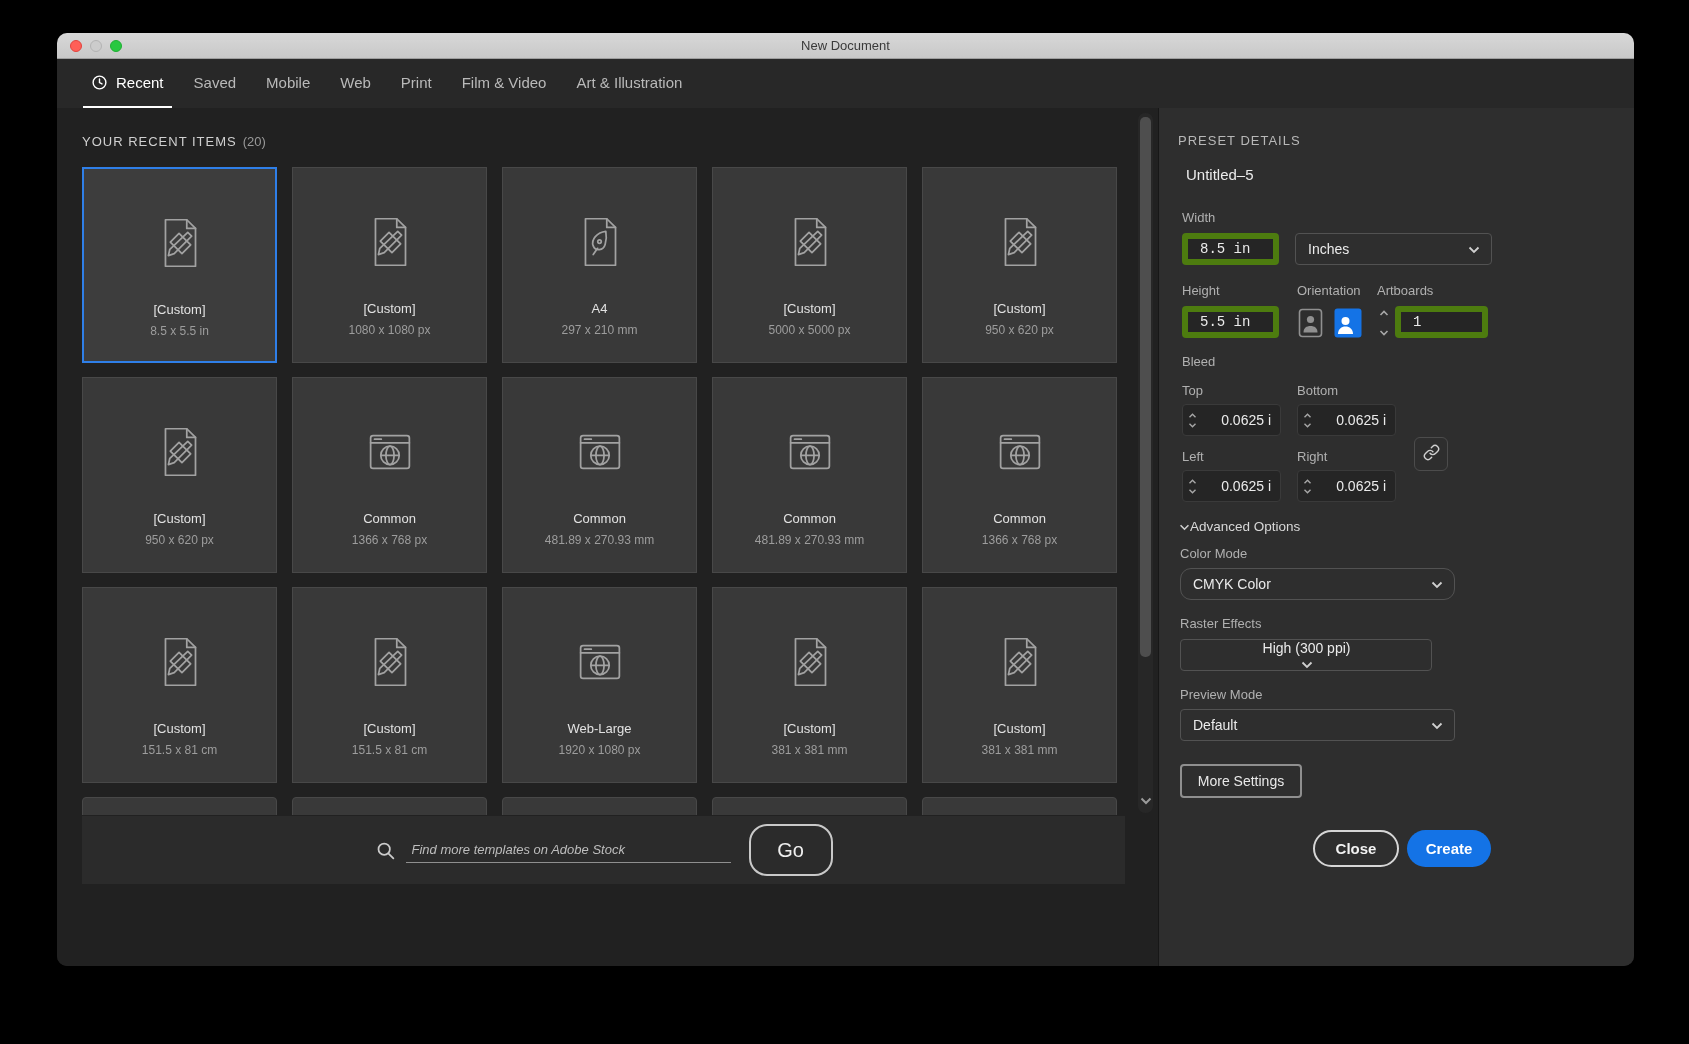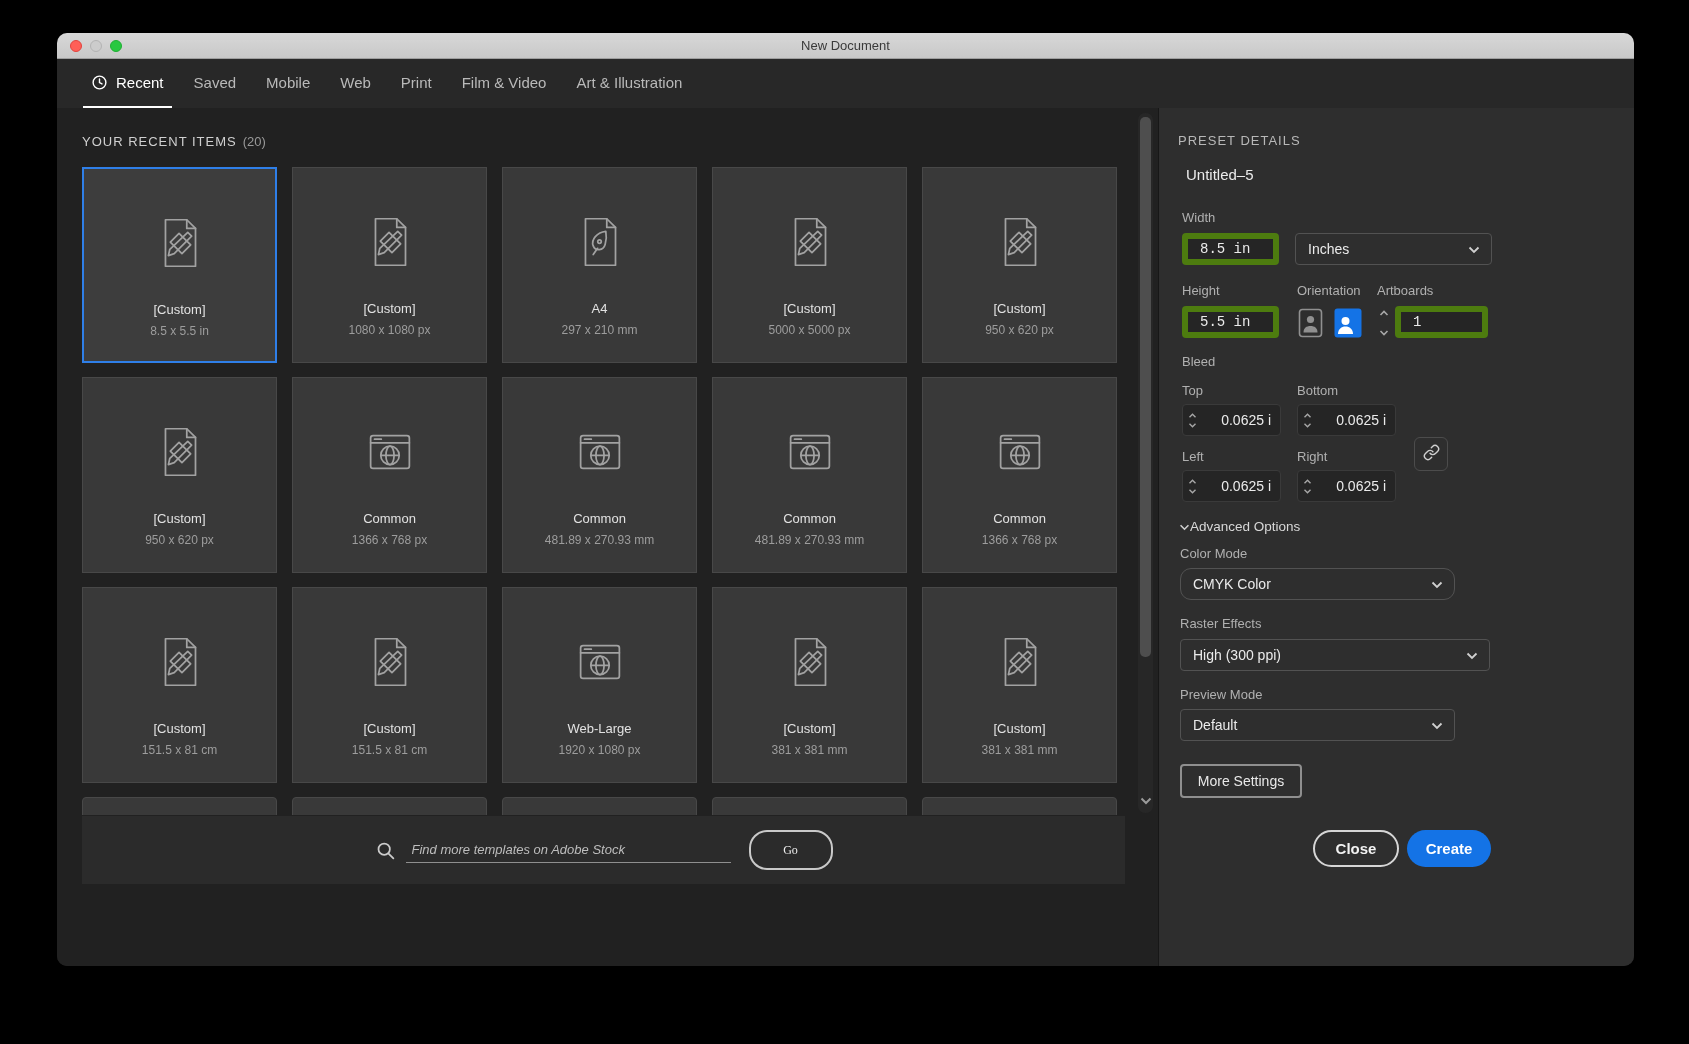--- a/index.html
+++ b/index.html
@@ -58,23 +58,23 @@
   .stub { height:40px; background:#393939; border:1px solid #484848; border-radius:4px; }
 
   
   .stock-strip { position:absolute; left:25px; top:783px; width:1043px; height:68px;
     background:#2b2b2b; display:flex; align-items:center; justify-content:center; }
   .search-icon { display:flex; align-items:center; margin-right:10px; }
   .stock-input { width:325px; background:transparent; border:none;
     border-bottom:1px solid #8f8f8f; color:#e5e5e5; font-size:13px;
     padding:5px 6px; outline:none; font-family:"Liberation Sans", sans-serif; }
   .stock-input::placeholder { color:#bdbdbd; font-style:italic; }
-  .go-btn { width:84px; height:40px; margin-left:18px; border-radius:18px;
-    border:2px solid #c9c9c9; background:transparent; color:#efefef; font-size:12px;
-    font-family:Liberation Serif, serif; cursor:pointer; }
+  .go-btn { width:84px; height:52px; margin-left:18px; border-radius:18px;
+    border:2px solid #c9c9c9; background:transparent; color:#efefef; font-size:20px;
+    font-family:Liberation Sans, sans-serif; cursor:pointer; }
 
   
   .scroll-track { position:absolute; left:1081px; top:80px; width:15px; height:700px;
     background:#272727; border-radius:7px; }
   .scroll-thumb { position:absolute; left:1083px; top:84px; width:11px; height:540px;
     background:#4e4e4e; border-radius:5px; }
   .scroll-down { position:absolute; left:1083px; top:758px; }
 
   
   .abs { position:absolute; }
@@ -490,21 +490,21 @@
 
     <div class="abs slabel" style="left:1123px; top:513px;">Color Mode</div>
     <div class="abs dropdown" style="left:1123px; top:535px; width:275px;border-radius:11px;">
       <span>CMYK Color</span>
       <span><svg width="12" height="8" viewBox="0 0 12 8">
             <path d="M1.5 1.5 L6 6 L10.5 1.5" fill="none" stroke="#d0d0d0" stroke-width="1.8"></path>
           </svg></span>
     </div>
 
     <div class="abs slabel" style="left:1123px; top:583px;">Raster Effects</div>
-    <div class="abs dropdown" style="left:1123px; top:606px; width:310px;">
+    <div class="abs dropdown" style="left:1123px; top:606px; width:252px;flex-direction:column;">
       <span>High (300 ppi)</span>
       <span><svg width="12" height="8" viewBox="0 0 12 8">
             <path d="M1.5 1.5 L6 6 L10.5 1.5" fill="none" stroke="#d0d0d0" stroke-width="1.8"></path>
           </svg></span>
     </div>
 
     <div class="abs slabel" style="left:1123px; top:654px;">Preview Mode</div>
     <div class="abs dropdown" style="left:1123px; top:676px; width:275px;">
       <span>Default</span>
       <span><svg width="12" height="8" viewBox="0 0 12 8">

